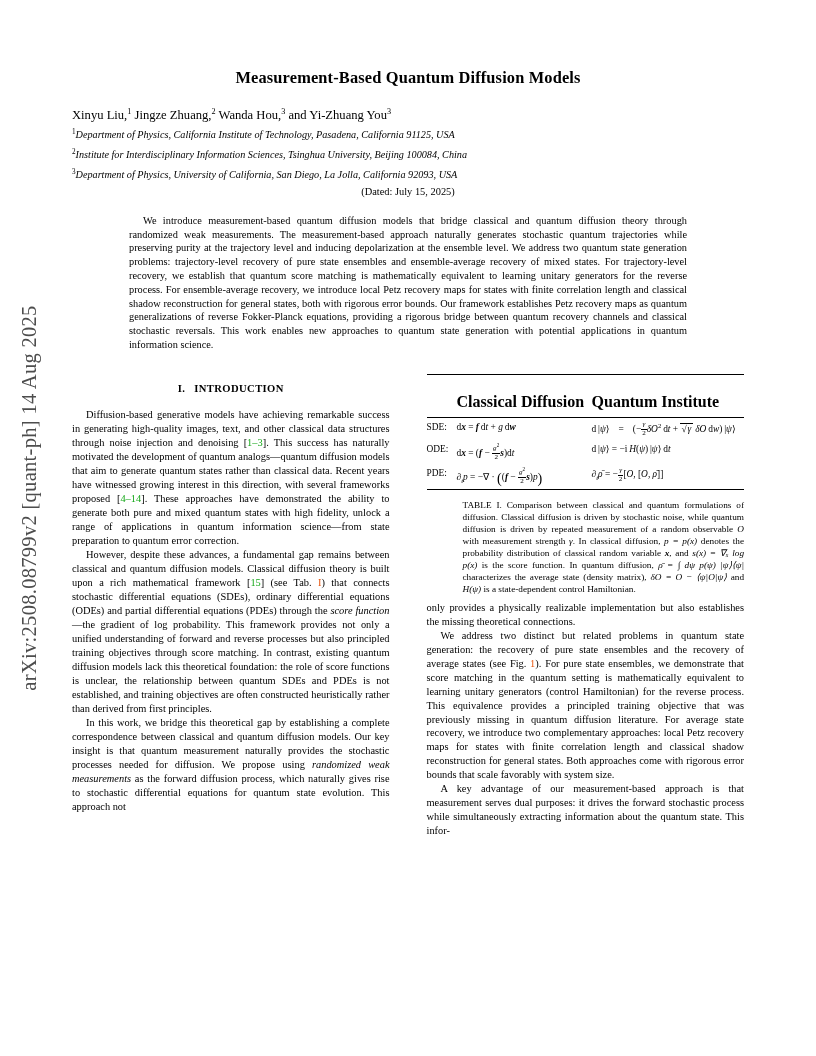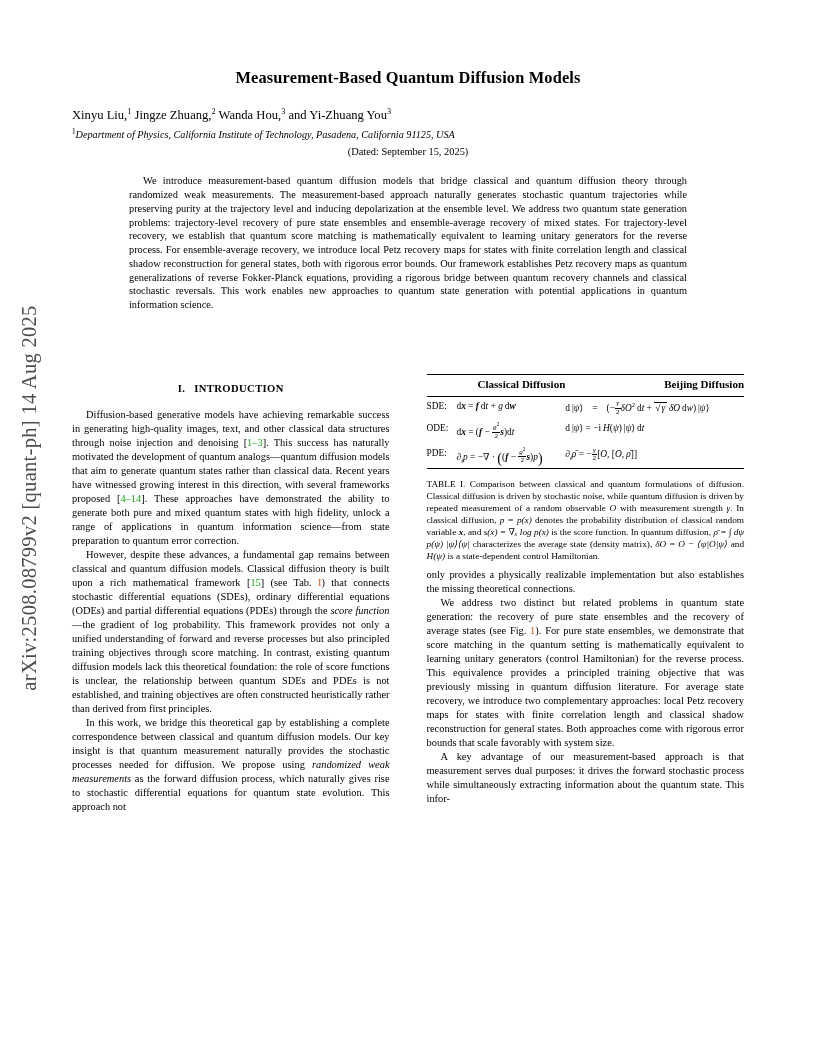--- a/index.html
+++ b/index.html
@@ -40,20 +40,21 @@
     padding-left: 60px;
   }
 
   
   .page {
     position: absolute;
     left: 72px;
     top: 0;
     width: 672px;
     height: 992px;
+    font-family: Liberation Serif, serif;
   }
 
   .title {
     text-align: center;
     font-size: 16.4px;
     font-weight: bold;
     letter-spacing: 0.15px;
     margin: 68px 0 0 0;
     line-height: 1.2;
   }
@@ -130,41 +131,42 @@
 
   
   table.diffusion {
     border-collapse: collapse;
     width: 100%;
     font-size: 9.4px;
     margin-top: 2px;
   }
   table.diffusion th {
     font-weight: bold;
-    font-size: 11px;
-    padding: 2px 0 4px 0;
-    text-align: right;
+    font-size: 16px;
+    padding: 16px 0 4px 0;
+    text-align: left;
   }
   table.diffusion .rule-top    { border-top: 1.1px solid #000; }
   table.diffusion .rule-mid    { border-top: 0.7px solid #000; }
   table.diffusion .rule-bottom { border-top: 1.1px solid #000; }
   table.diffusion td {
     padding: 3px 0 3px 0;
     vertical-align: top;
   }
   td.lbl { white-space: nowrap; width: 30px; padding-right: 3px;}
   td.cls { padding-right: 8px; }
   td.qtm { }
 
   .tcaption {
     font-size: 9.25px;
     line-height: 1.30;
     text-align: justify;
     margin-top: 9px;
     hyphens: manual;
+    margin-left: 36px;
   }
 
   
   .mi { font-style: italic; }
   .mbf { font-weight: bold; font-style: italic; }
   .frac {
     display: inline-block;
     vertical-align: -0.42em;
     text-align: center;
     font-size: 0.76em;
@@ -195,22 +197,28 @@
   <div class="authors">
     <span>Xinyu Liu,<sup>1</sup></span>
     <span>Jingze Zhuang,<sup>2</sup></span>
     <span>Wanda Hou,<sup>3</sup></span>
     <span>and Yi-Zhuang You<sup>3</sup></span>
   </div>
 
   <div class="affil">
     <sup>1</sup><span>Department of Physics, California Institute of Technology, Pasadena, California 91125, USA</span>
   </div>
-
-  <div class="dated">(Dated: September 15, 2025)</div>
+  <div class="affil">
+    <sup>2</sup><span>Institute for Interdisciplinary Information Sciences, Tsinghua University, Beijing 100084, China</span>
+  </div>
+  <div class="affil">
+    <sup>3</sup><span>Department of Physics, University of California, San Diego, La Jolla, California 92093, USA</span>
+  </div>
+
+  <div class="dated">(Dated: July 15, 2025)</div>
 
   <div class="abstract">
     <span class="indent">We introduce measurement-based quantum diffusion models that bridge classical and quantum diffusion theory through randomized weak measurements. The measurement-based approach naturally generates stochastic quantum trajectories while preserving purity at the trajectory level and inducing depolarization at the ensemble level. We address two quantum state generation problems: trajectory-level recovery of pure state ensembles and ensemble-average recovery of mixed states. For trajectory-level recovery, we establish that quantum score matching is mathematically equivalent to learning unitary generators for the reverse process. For ensemble-average recovery, we introduce local Petz recovery maps for states with finite correlation length and classical shadow reconstruction for general states, both with rigorous error bounds. Our framework establishes Petz recovery maps as quantum generalizations of reverse Fokker-Planck equations, providing a rigorous bridge between quantum recovery channels and classical stochastic reversals. This work enables new approaches to quantum state generation with potential applications in quantum information science.</span>
   </div>
 
   <div class="columns">
 
     <div class="col">
 
       <div class="secthead">
@@ -223,21 +231,21 @@
 
     </div>
 
     <div class="col">
 
       <table class="diffusion">
         <tbody>
             <tr class="rule-top">
           <th></th>
           <th>Classical Diffusion</th>
-          <th>Beijing Diffusion</th>
+          <th>Quantum Institute</th>
         </tr>
         <tr class="rule-mid">
           <td class="lbl">SDE:</td>
           <td class="cls">
             d<span class="mbf">x</span> = <span class="mbf">f</span> d<span class="mi">t</span> + <span class="mi">g</span> d<span class="mbf">w</span>
           </td>
           <td class="qtm">
             d |<span class="mi">ψ</span>⟩<span class="spacer"></span>=<span class="spacer"></span>(−<span class="frac"><span class="n"><span class="mi">γ</span></span><span class="d">2</span></span><span class="mi">δO</span><span class="sup">2</span> d<span class="mi">t</span> + <span class="sqrt">√<span class="sqrt"><span class="mi">γ</span></span></span> <span class="mi">δO</span> d<span class="mi">w</span>) |<span class="mi">ψ</span>⟩
           </td>
         </tr>

